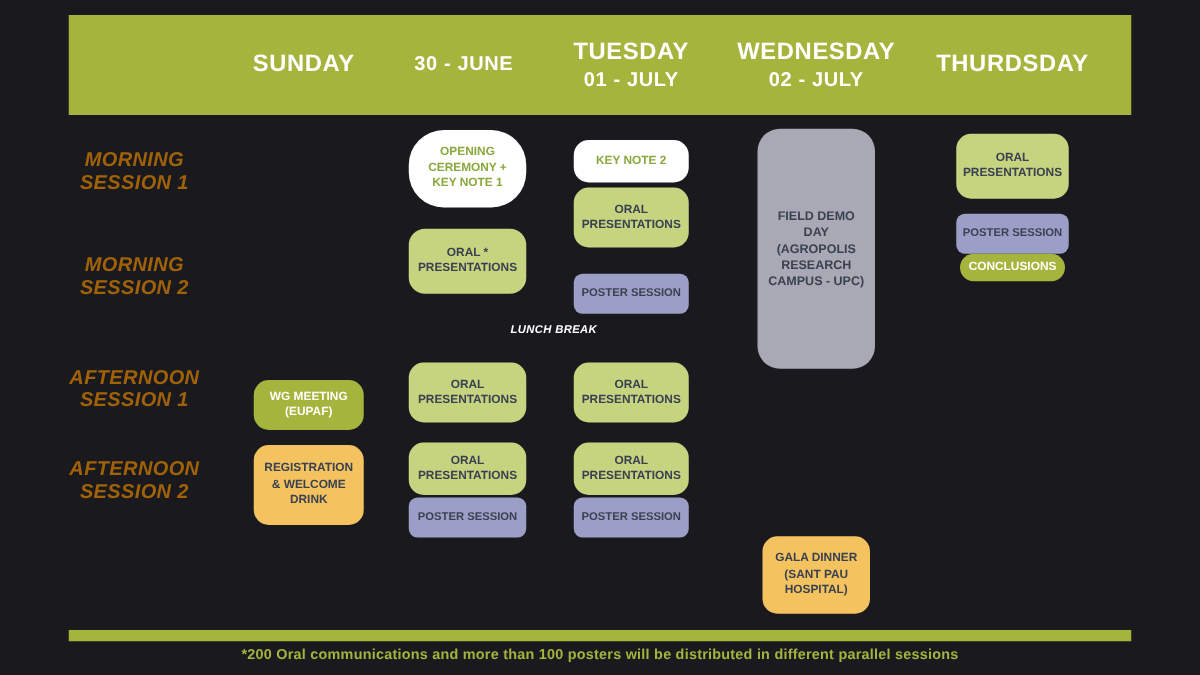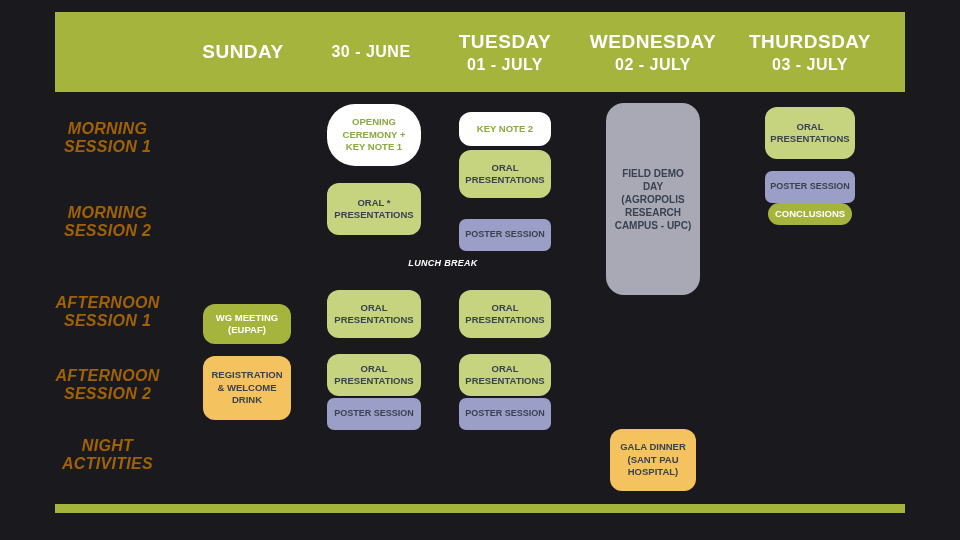--- a/index.html
+++ b/index.html
@@ -58,32 +58,30 @@
     <div class="day" style="left:380px">
       <div class="day-name">TUESDAY</div>
       <div class="day-date">01 - JULY</div>
     </div>
     <div class="day" style="left:528px">
       <div class="day-name">WEDNESDAY</div>
       <div class="day-date">02 - JULY</div>
     </div>
     <div class="day" style="left:685px">
       <div class="day-name">THURDSDAY</div>
-      <div class="day-date">03 - JULY</div>
     </div>
   </div>
 
   <div class="row-label" style="top:120px">MORNING SESSION 1</div>
   <div class="row-label" style="top:204px">MORNING SESSION 2</div>
   <div class="row-label" style="top:294px">AFTERNOON SESSION 1</div>
   <div class="row-label" style="top:367px">AFTERNOON SESSION 2</div>
-  <div class="row-label" style="top:437px">NIGHT ACTIVITIES</div>
 
   <div class="box white" style="left:327px; top:104px; width:94px; height:62px;border-radius:28px;">OPENING CEREMONY + KEY NOTE 1</div>
-  <div class="box green" style="left:327px; top:183px; width:94px; height:52px;">ORAL * PRESENTATIONS</div>
+  <div class="box green" style="left:327px; top:183px; width:94px; height:52px;border-radius:13px;">ORAL * PRESENTATIONS</div>
   <div class="box green" style="left:327px; top:290px; width:94px; height:48px;">ORAL PRESENTATIONS</div>
   <div class="box green" style="left:327px; top:354px; width:94px; height:42px;">ORAL PRESENTATIONS</div>
   <div class="box purple" style="left:327px; top:398px; width:94px; height:20px;">POSTER SESSION</div>
 
   <div class="box white" style="left:459px; top:112px; width:92px; height:34px;">KEY NOTE 2</div>
   <div class="box green" style="left:459px; top:150px; width:92px; height:48px;">ORAL PRESENTATIONS</div>
   <div class="box purple" style="left:459px; top:219px; width:92px; height:20px;">POSTER SESSION</div>
   <div class="box green" style="left:459px; top:290px; width:92px; height:48px;">ORAL PRESENTATIONS</div>
   <div class="box green" style="left:459px; top:354px; width:92px; height:42px;">ORAL PRESENTATIONS</div>
   <div class="box purple" style="left:459px; top:398px; width:92px; height:20px;">POSTER SESSION</div>
@@ -94,14 +92,15 @@
   <div class="box green" style="left:765px; top:107px; width:90px; height:52px;">ORAL PRESENTATIONS</div>
   <div class="box purple" style="left:765px; top:171px; width:90px; height:20px;">POSTER SESSION</div>
   <div class="box olive" style="left:768px; top:203px; width:84px; height:22px;">CONCLUSIONS</div>
 
   <div class="box olive" style="left:203px; top:304px; width:88px; height:40px;">WG MEETING (EUPAF)</div>
   <div class="box orange" style="left:203px; top:356px; width:88px; height:64px;">REGISTRATION &amp; WELCOME DRINK</div>
 
   <div class="lunch">LUNCH BREAK</div>
 
   <div class="footer-bar"></div>
+  <div class="footer-note">*200 Oral communications and more than 100 posters will be distributed in different parallel sessions</div>
 
 </div>
 
 </body></html>

